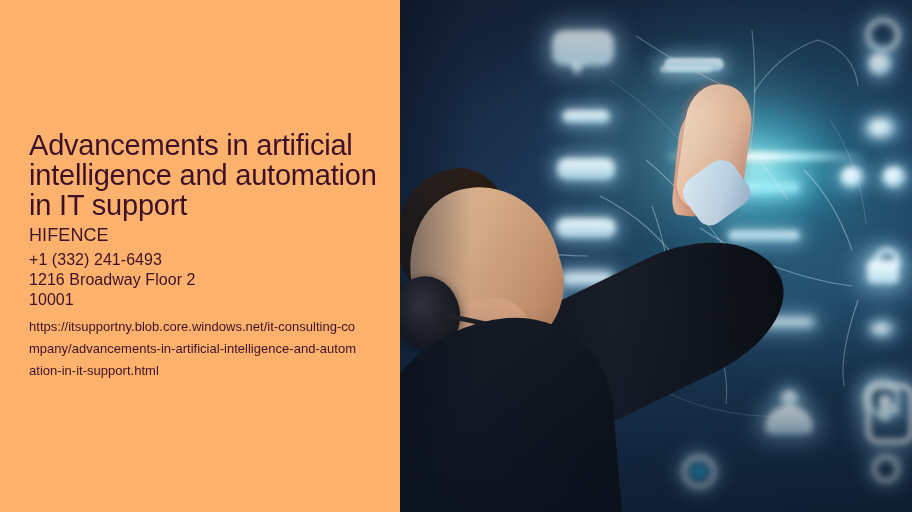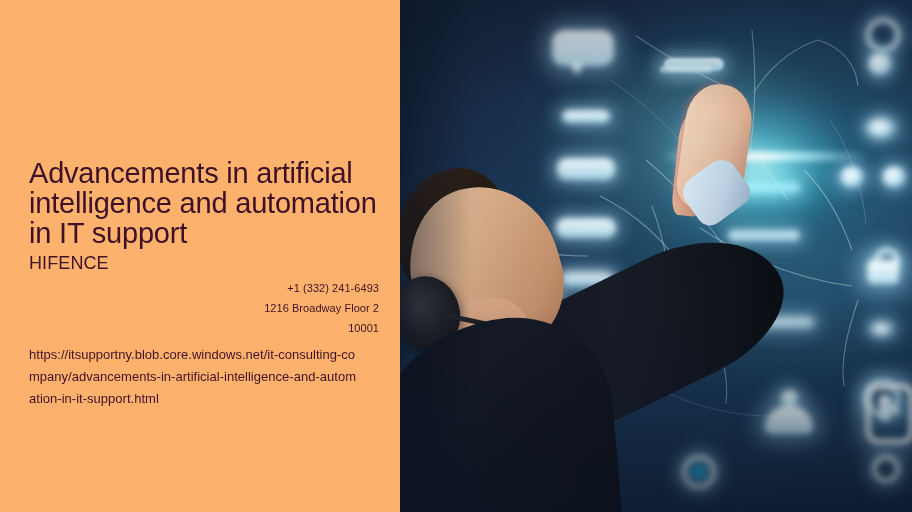--- a/index.html
+++ b/index.html
@@ -23,21 +23,21 @@
     position: relative;
     width: 400px;
     height: 512px;
     background: #fcb26c;
     flex: 0 0 400px;
     overflow: hidden;
   }
   .text-block {
     position: absolute;
     left: 29px;
-    top: 158px;
+    top: 130px;
     width: 350px;
   }
   .headline {
     font-size: 29px;
     line-height: 30px;
     font-weight: 400;
     color: #3d1028;
     letter-spacing: -0.2px;
     margin: 0;
     word-wrap: break-word;
@@ -48,25 +48,24 @@
     color: #42132b;
     margin: 4px 0 0 0;
     letter-spacing: 0.1px;
   }
   .contact-list {
     list-style: none;
     margin: 4px 0 0 0;
     padding: 0;
   }
   .contact-list li {
-    font-size: 11px;
+    font-size: 16px;
     line-height: 20px;
     color: #3f1129;
     letter-spacing: 0.05px;
-    text-align: right;
   }
   .url-block {
     margin-top: 6px;
     font-size: 13px;
     line-height: 22px;
     color: #3f1129;
     letter-spacing: 0.02px;
     word-break: break-all;
     width: 330px;
   }

